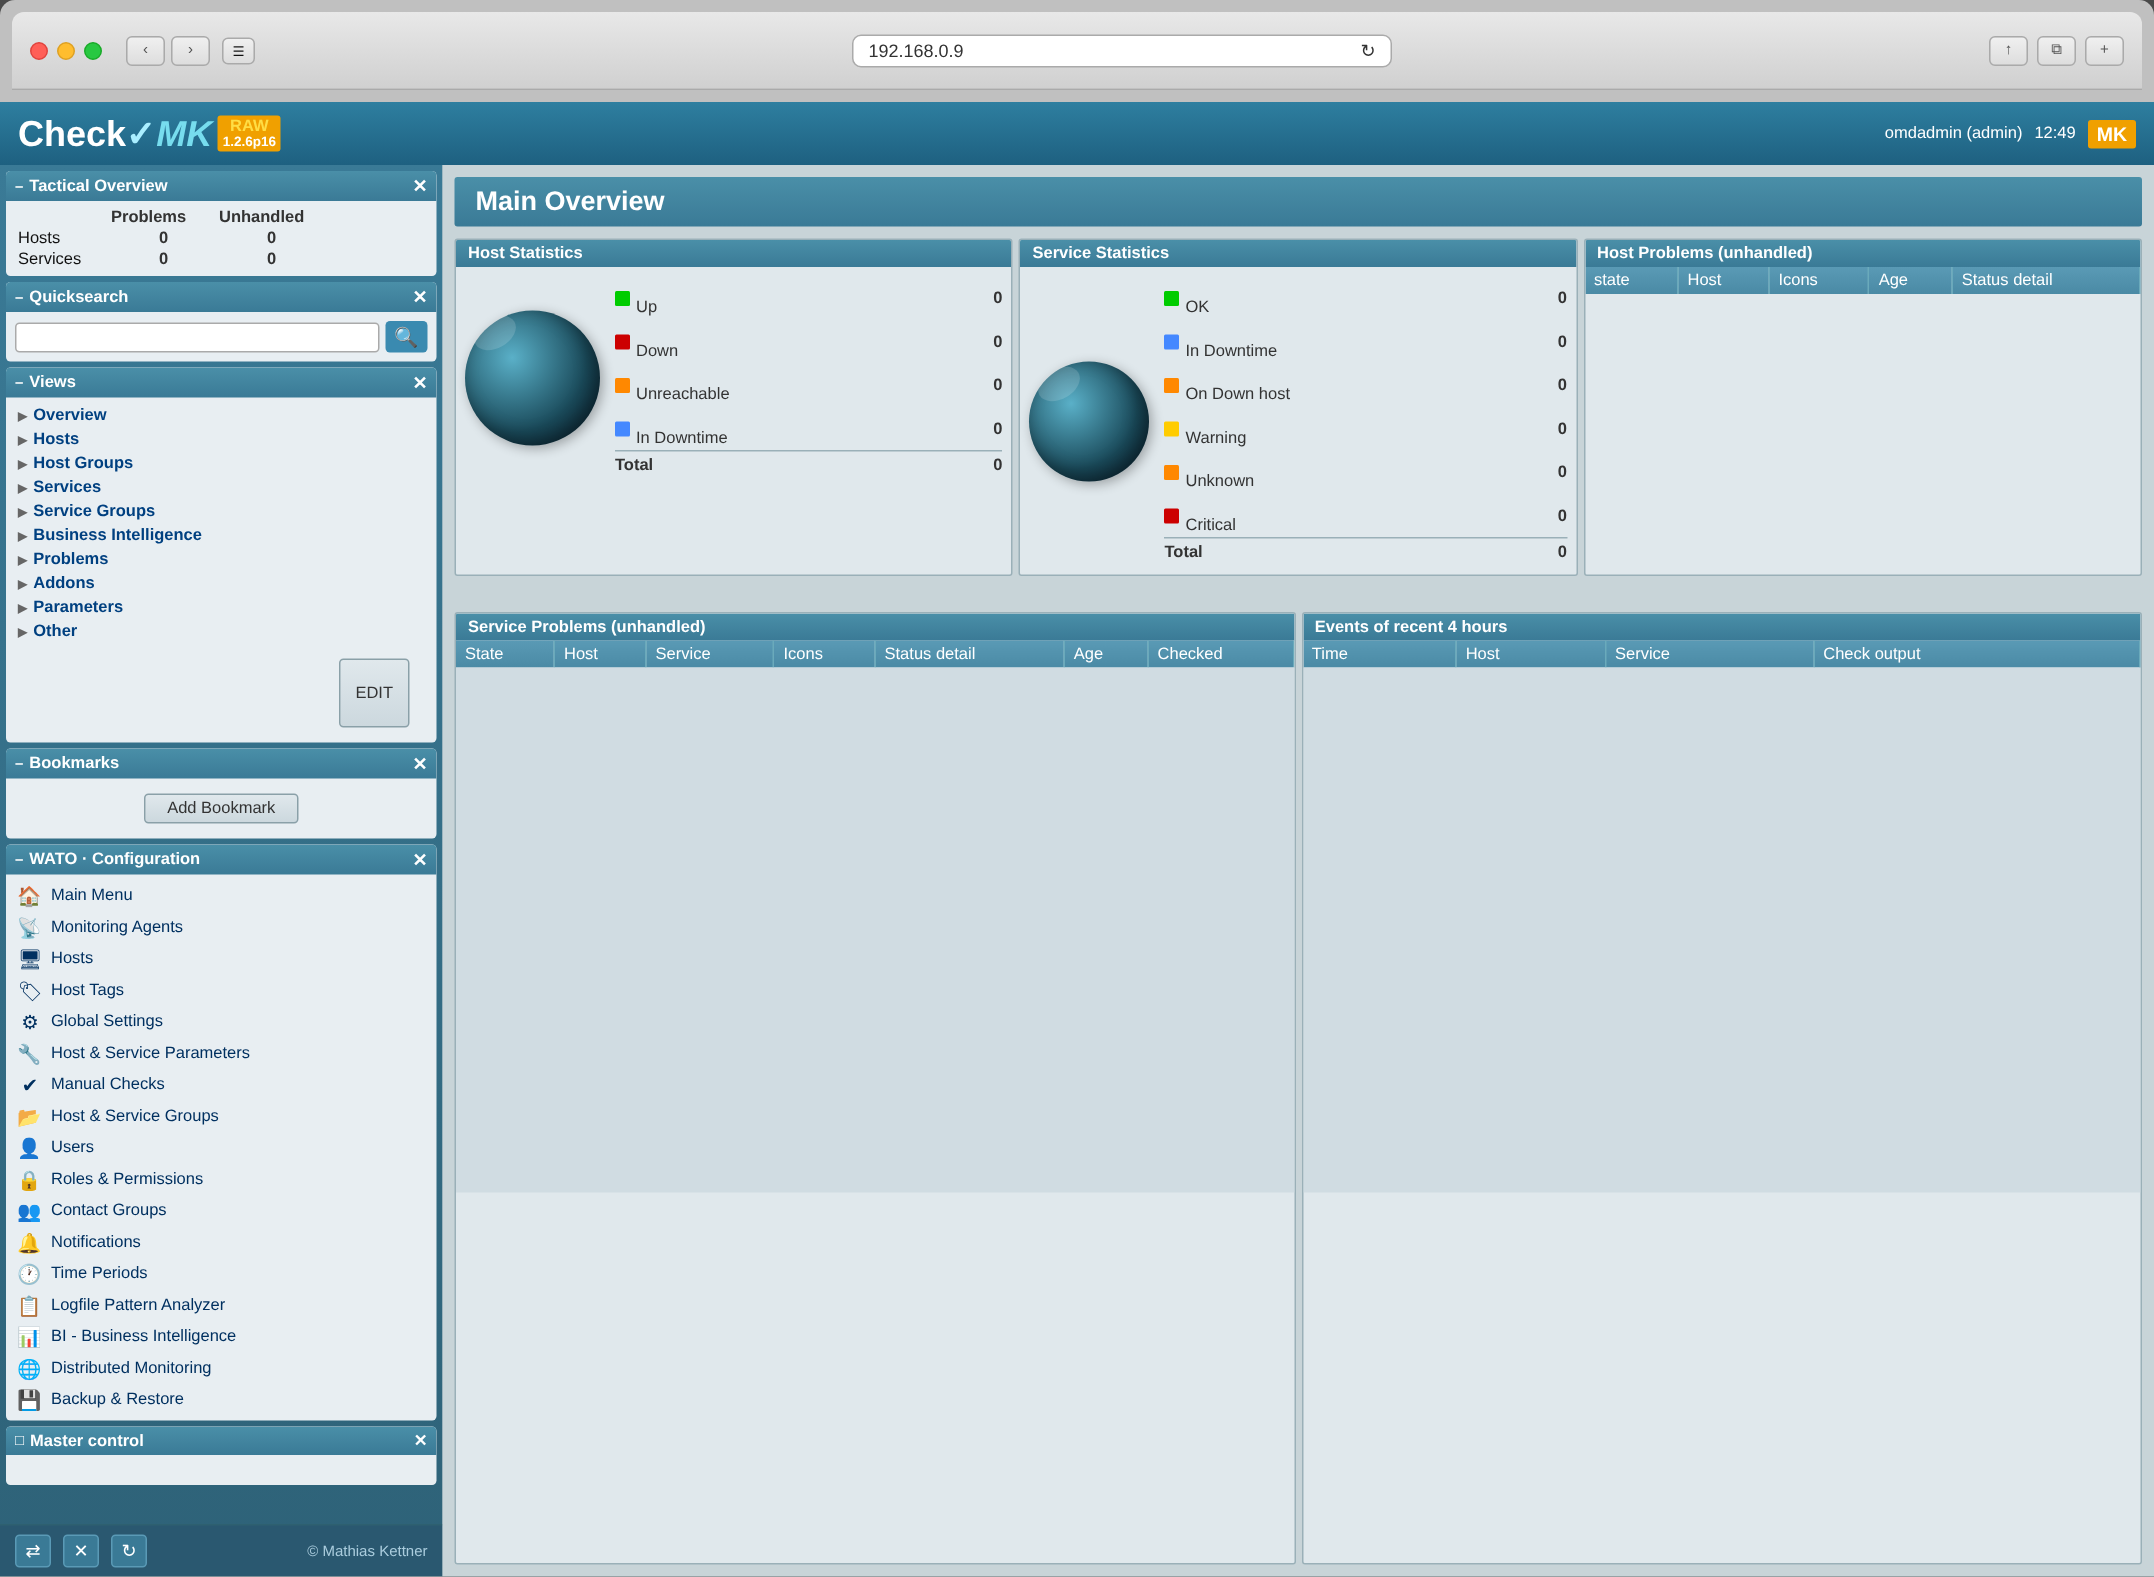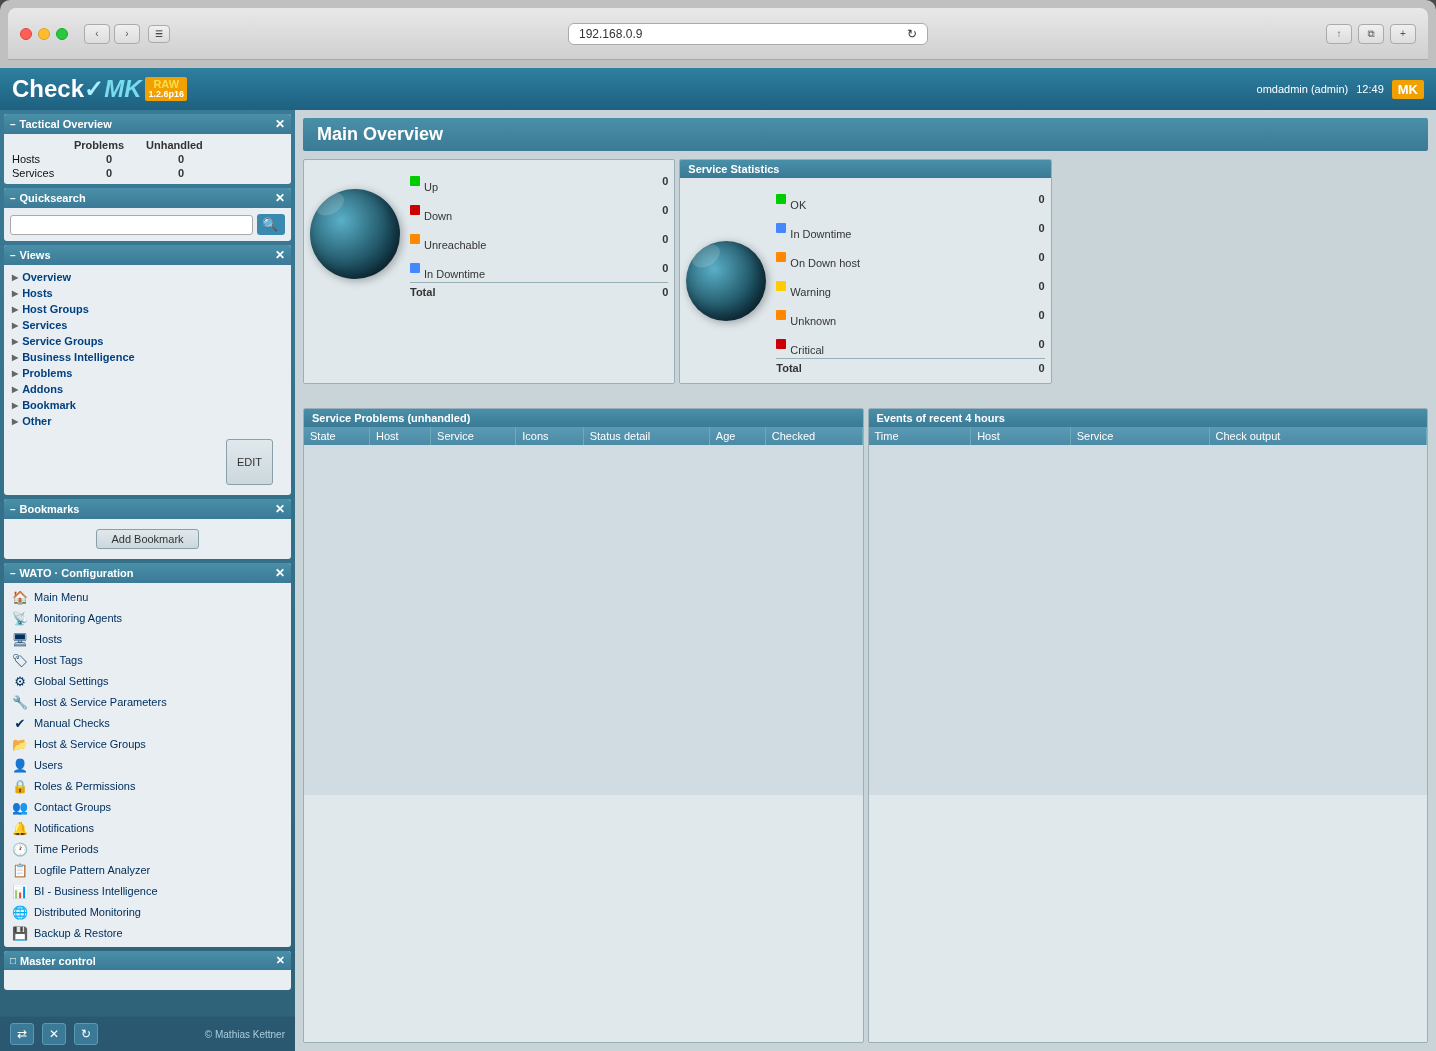--- a/index.html
+++ b/index.html
@@ -581,21 +581,21 @@
             <div class="view-item">
                 <span class="view-arrow">▶</span>
                 <span>Problems</span>
               </div>
             <div class="view-item">
                 <span class="view-arrow">▶</span>
                 <span>Addons</span>
               </div>
             <div class="view-item">
                 <span class="view-arrow">▶</span>
-                <span>Bookmark</span>
+                <span>Parameters</span>
               </div>
             <div class="view-item">
                 <span class="view-arrow">▶</span>
                 <span>Other</span>
               </div>
           </div>
           <div style="display:flex; justify-content:flex-end; padding:2px 6px 6px;">
             <button class="views-edit-btn">EDIT</button>
           </div>
         </div>
@@ -713,20 +713,21 @@
           </div>
         </div>
       </div>
 
       <div class="main-content">
         <div class="page-title-bar">Main Overview</div>
 
         <div class="stats-row">
 
           <div class="stat-box">
+            <div class="stat-box-header">Host Statistics</div>
             <div class="stat-box-content">
               <div class="globe"></div>
               <div class="stat-rows">
                 <div class="stat-row-item">
                   <div class="stat-indicator green"></div>
                   <span class="stat-label">Up</span>
                   <span class="stat-value">0</span>
                 </div>
                 <div class="stat-row-item">
                   <div class="stat-indicator red"></div>
@@ -787,20 +788,37 @@
                   <span class="stat-value">0</span>
                 </div>
                 <div class="stat-total-row">
                   <span>Total</span>
                   <span>0</span>
                 </div>
               </div>
             </div>
           </div>
 
+          <div class="problems-box">
+            <div class="problems-header">Host Problems (unhandled)</div>
+            <table class="problems-table">
+              <thead>
+                <tr>
+                  <th>state</th>
+                  <th>Host</th>
+                  <th>Icons</th>
+                  <th>Age</th>
+                  <th>Status detail</th>
+                </tr>
+              </thead>
+              <tbody>
+                
+              </tbody>
+            </table>
+          </div>
         </div>
 
         <div class="bottom-row" style="margin-top:20px;">
 
           <div class="problems-box">
             <div class="problems-header">Service Problems (unhandled)</div>
             <table class="problems-table">
               <thead>
                 <tr>
                   <th>State</th>

